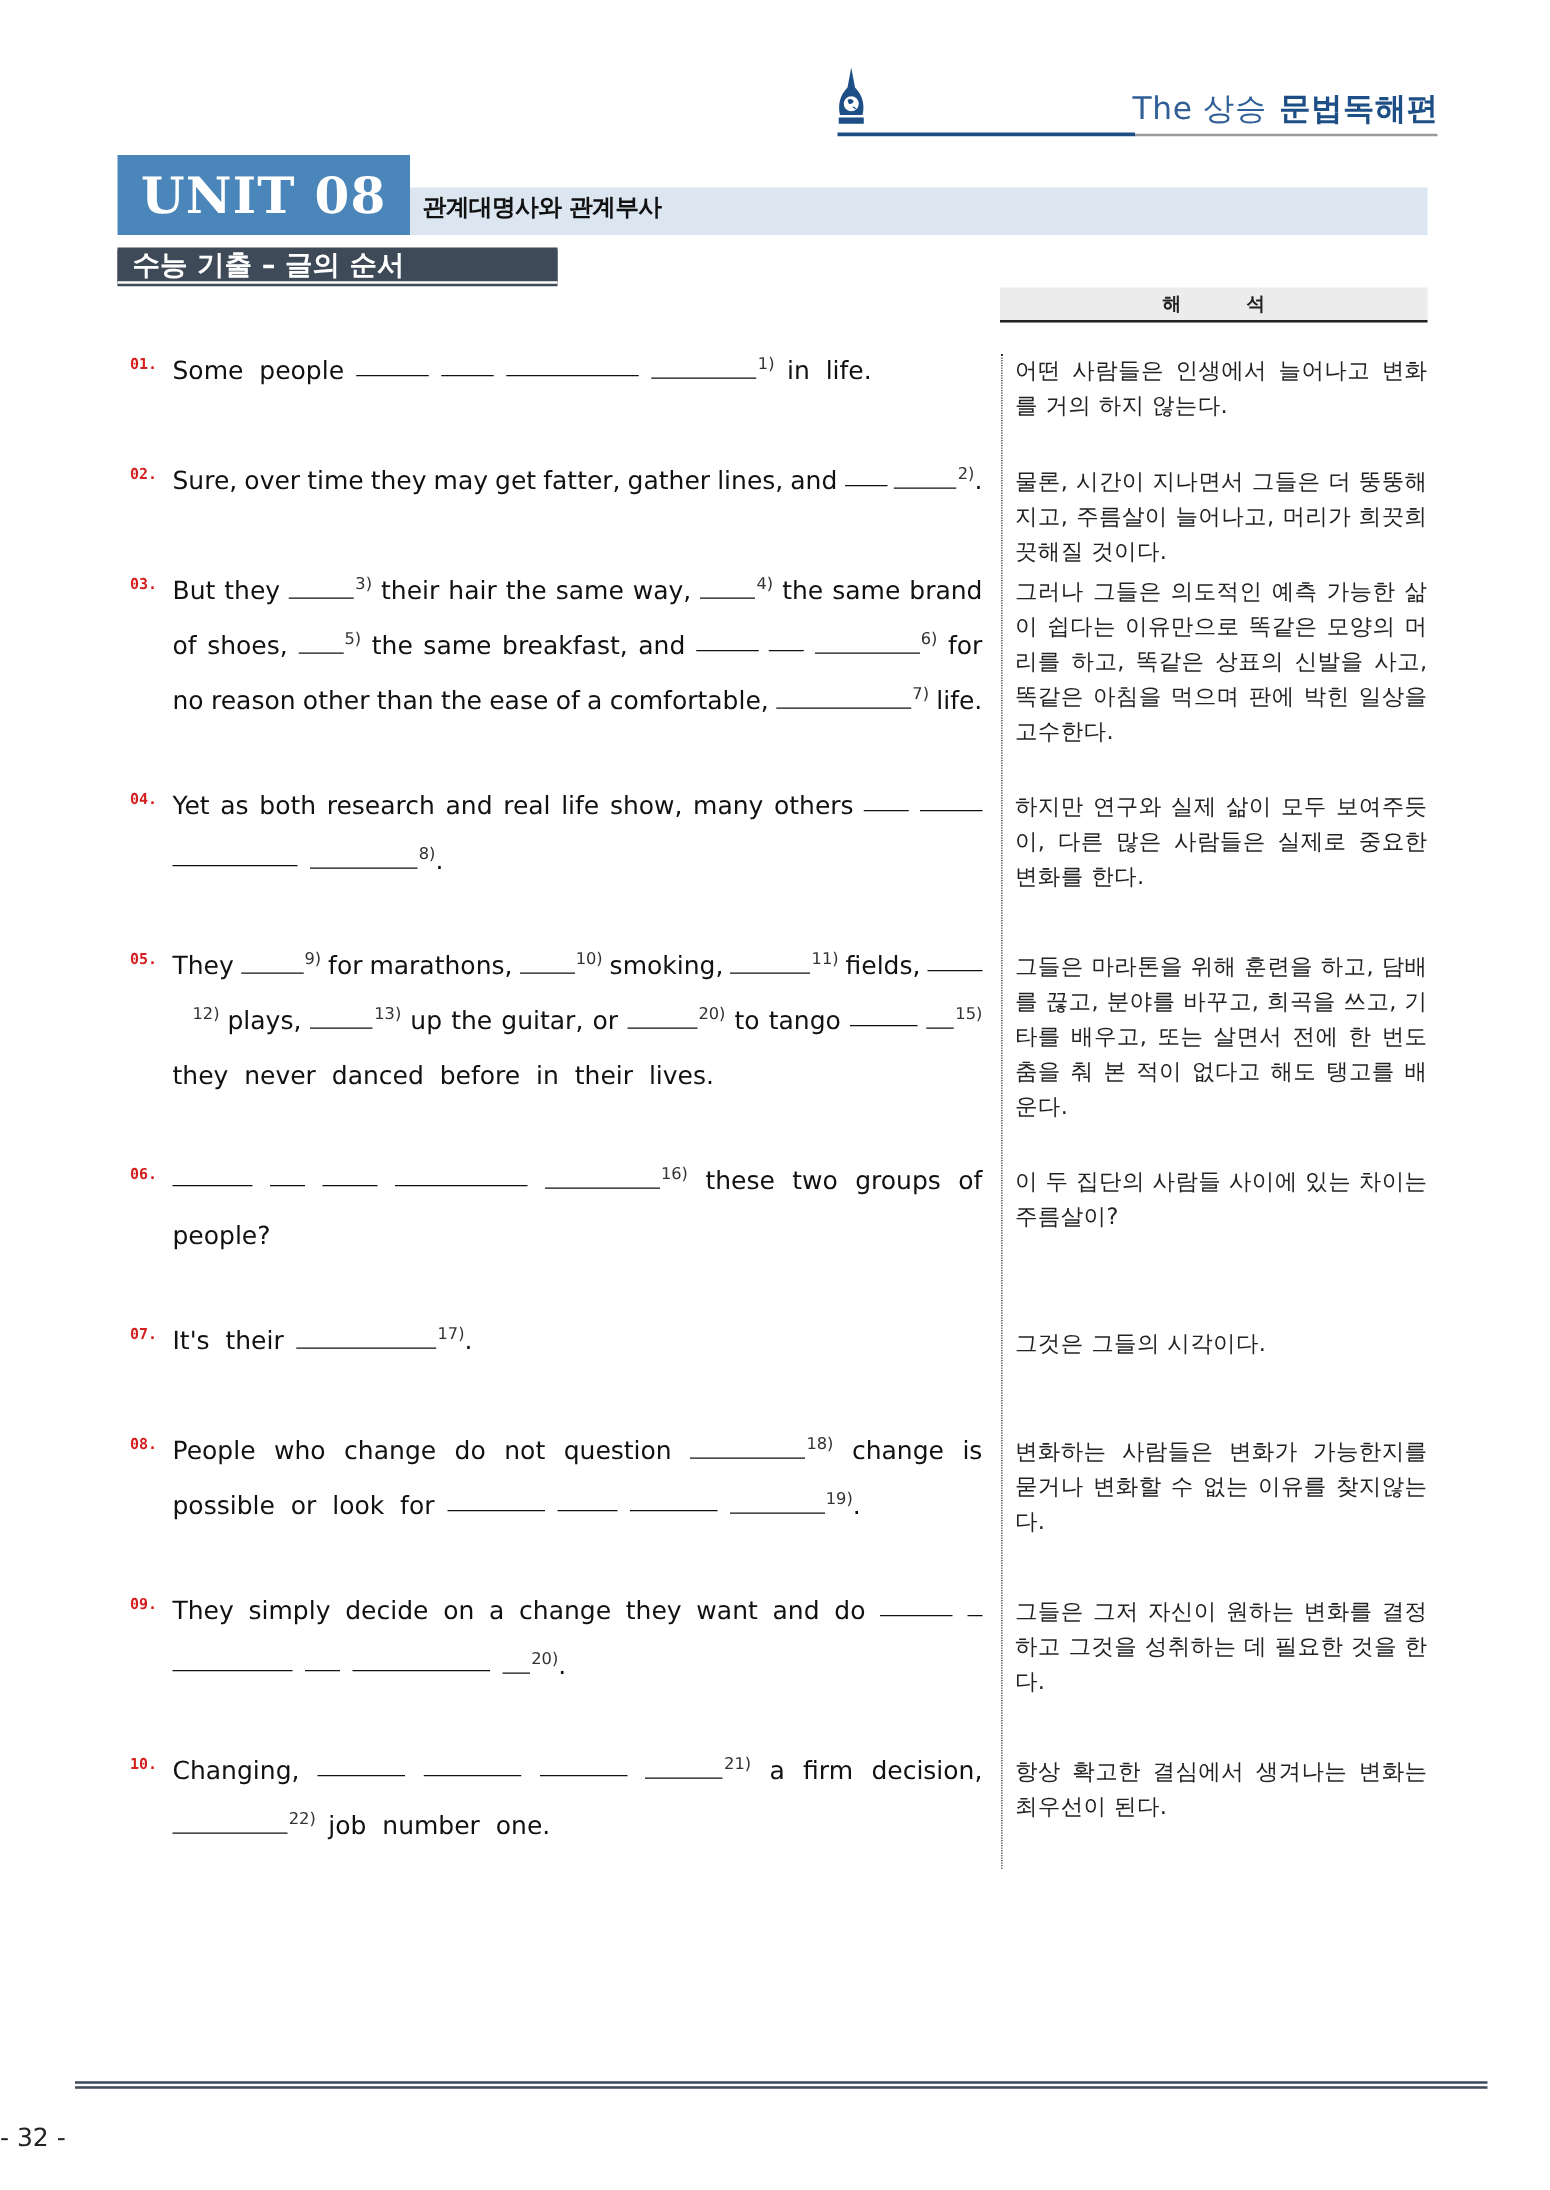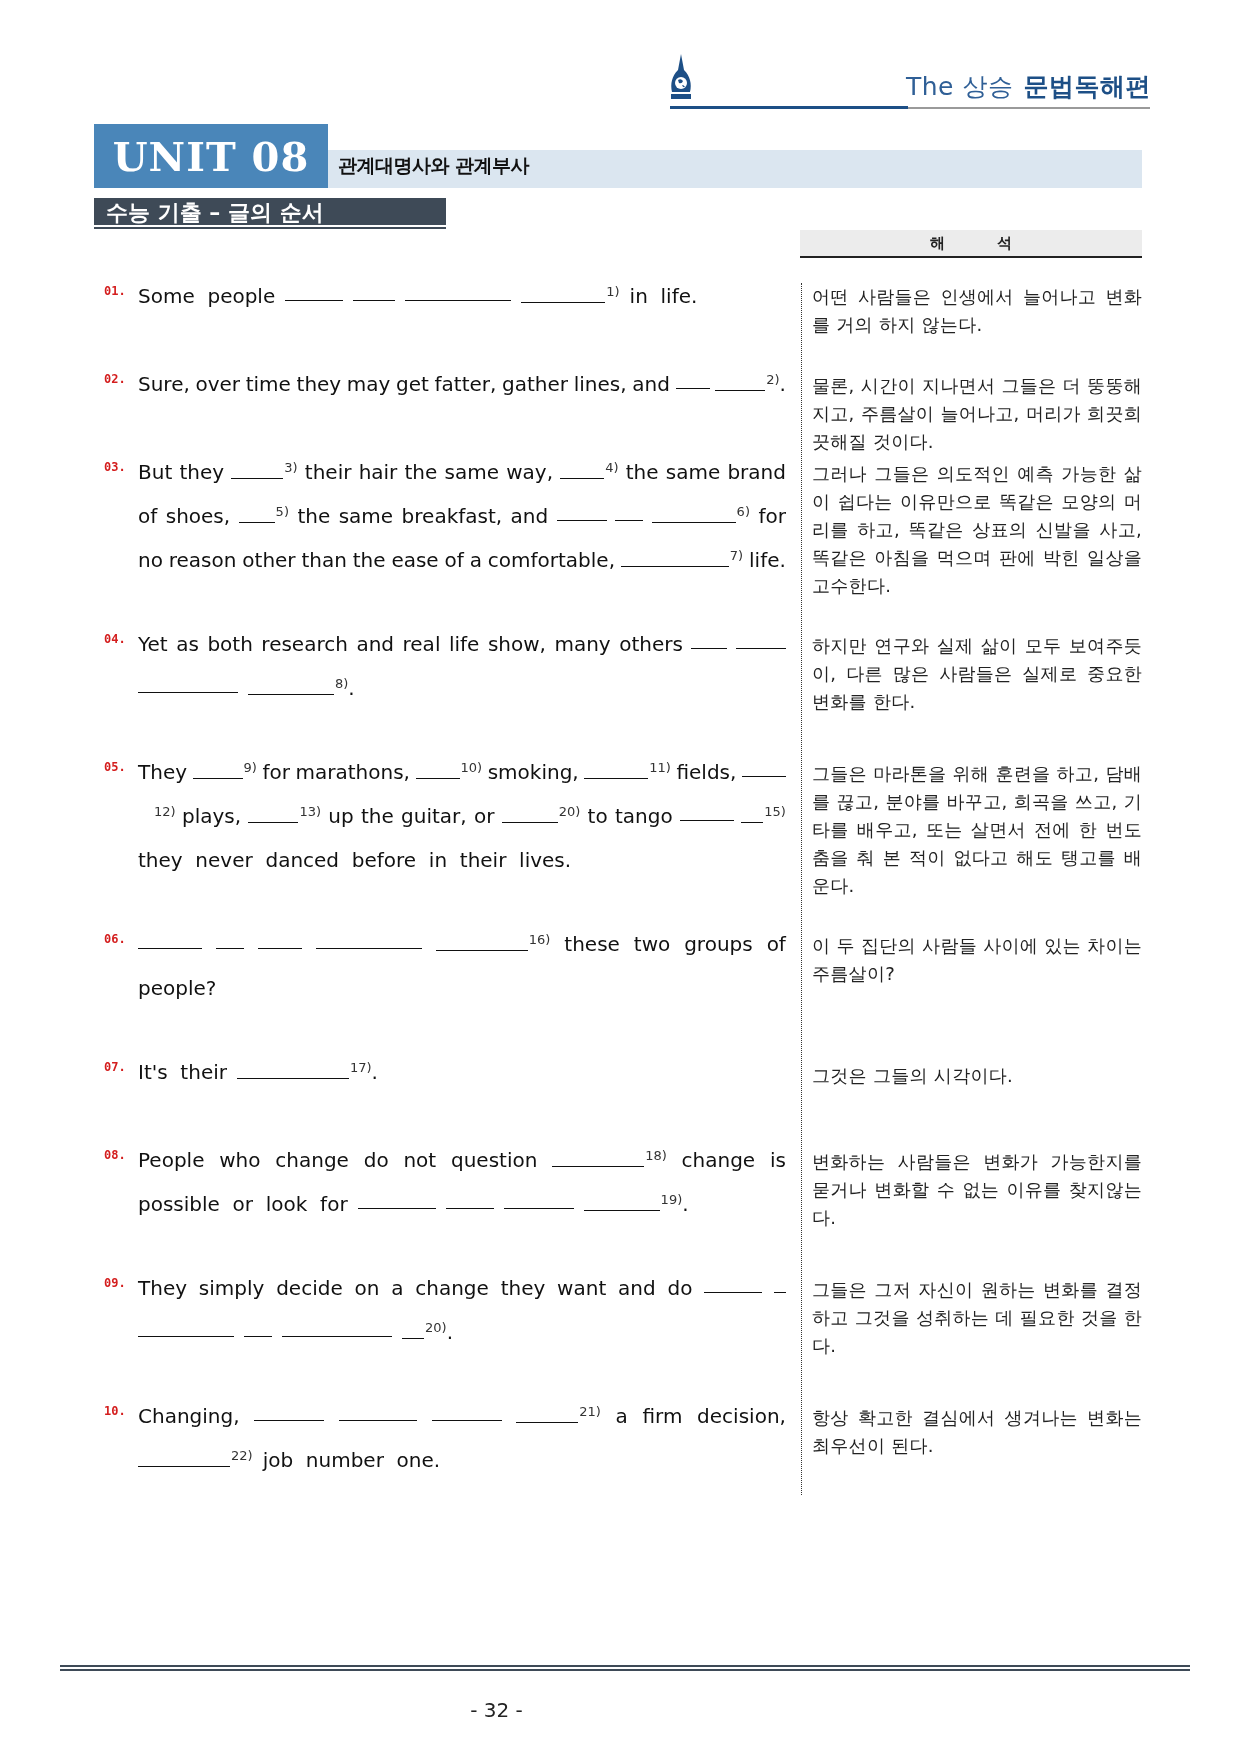--- a/index.html
+++ b/index.html
@@ -32,21 +32,21 @@
   .line{position:absolute;left:34px;right:0;font-size:20px;line-height:28px;white-space:nowrap;
         display:flex;justify-content:space-between;align-items:flex-start;}
   .line.left{justify-content:flex-start;gap:10px;}
   .blank{display:inline-block;border-bottom:1.5px solid #111;height:18px;vertical-align:baseline;}
   sup{font-size:13px;color:#333;vertical-align:top;position:relative;top:-4px;margin-left:1px;}
   .trans{position:absolute;left:812px;width:330px;font-size:18px;line-height:28px;color:#222;
          text-align:justify;letter-spacing:0.3px;}
   
   .footer-line1{left:60px;top:1665px;width:1130px;height:2px;background:#3e4a57;}
   .footer-line2{left:60px;top:1669px;width:1130px;height:2px;background:#3e4a57;}
-  .page-num{left:0;width:993px;top:1698px;text-align:center;font-size:20px;color:#222;}
+  .page-num{left:0;width:993px;top:1698px;font-size:20px;color:#222;}
 </style>
 </head>
 <body>
 
 <svg class="abs brand-icon" viewBox="0 0 26 50">
   <path d="M13 0 L16 16 C22 22 24 30 22 38 L4 38 C2 30 4 22 10 16 Z" fill="#1d4f86"></path>
   <circle cx="13" cy="29" r="6" fill="#fff"></circle>
   <path d="M10 26 q3 -2 5 1 q-1 3 -4 2 z M14 31 q2 0 3 2 q-2 1 -3 -2z" fill="#1d4f86"></path>
   <rect x="3" y="40" width="20" height="5" fill="#1d4f86"></rect>
 </svg>

